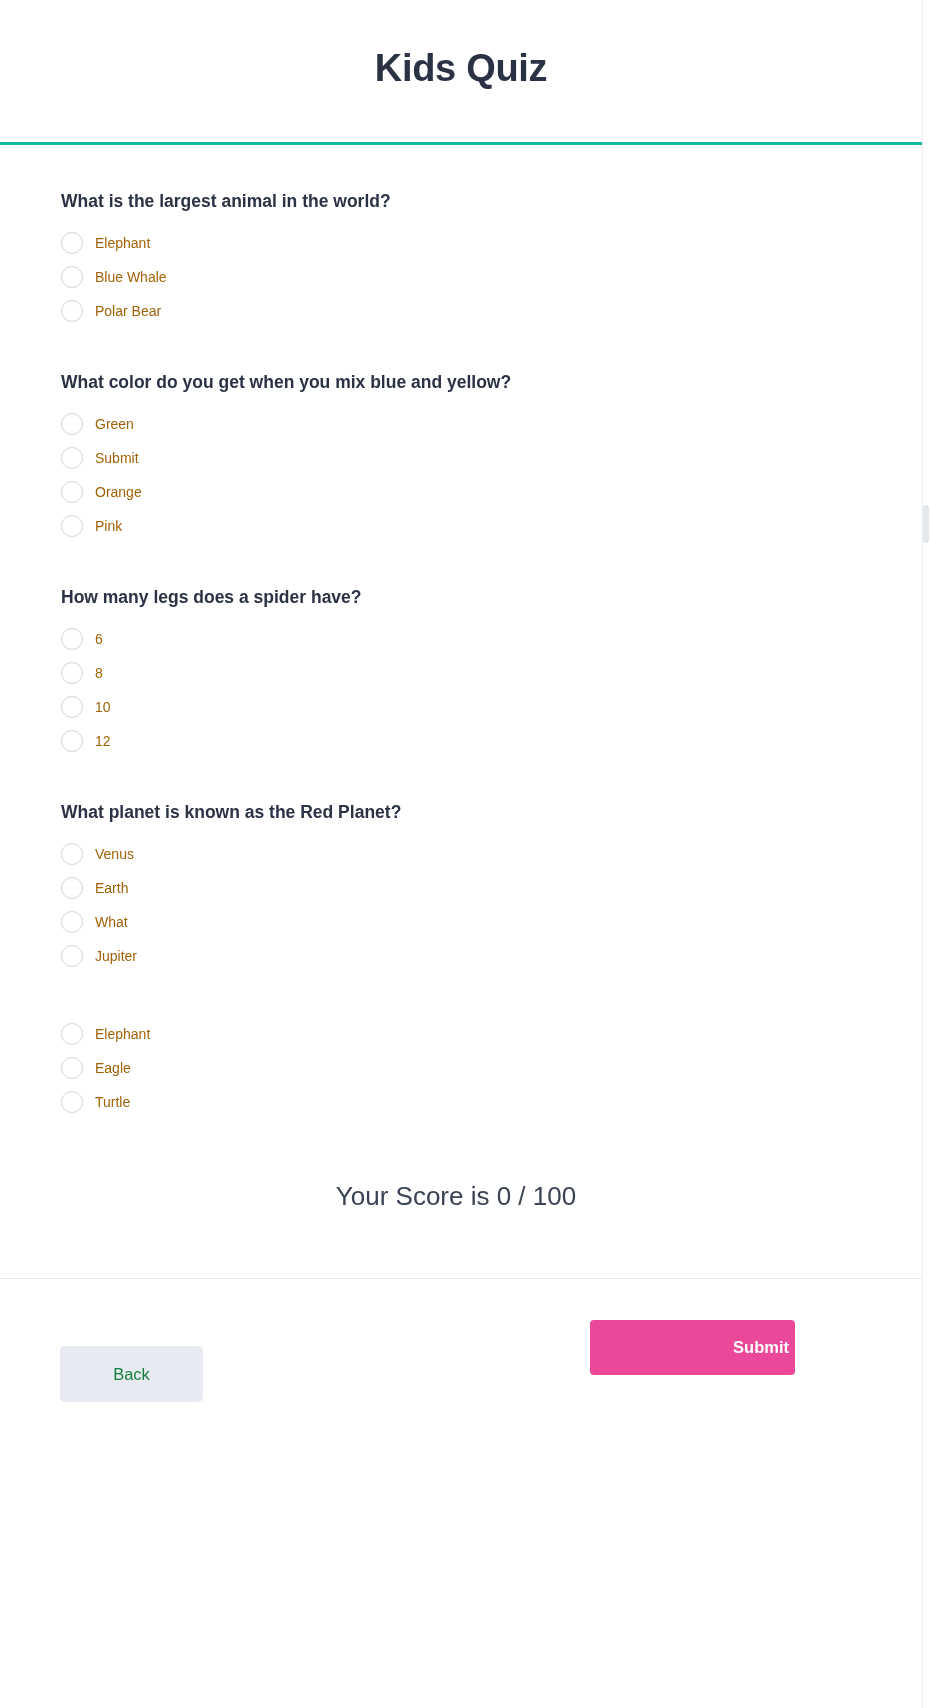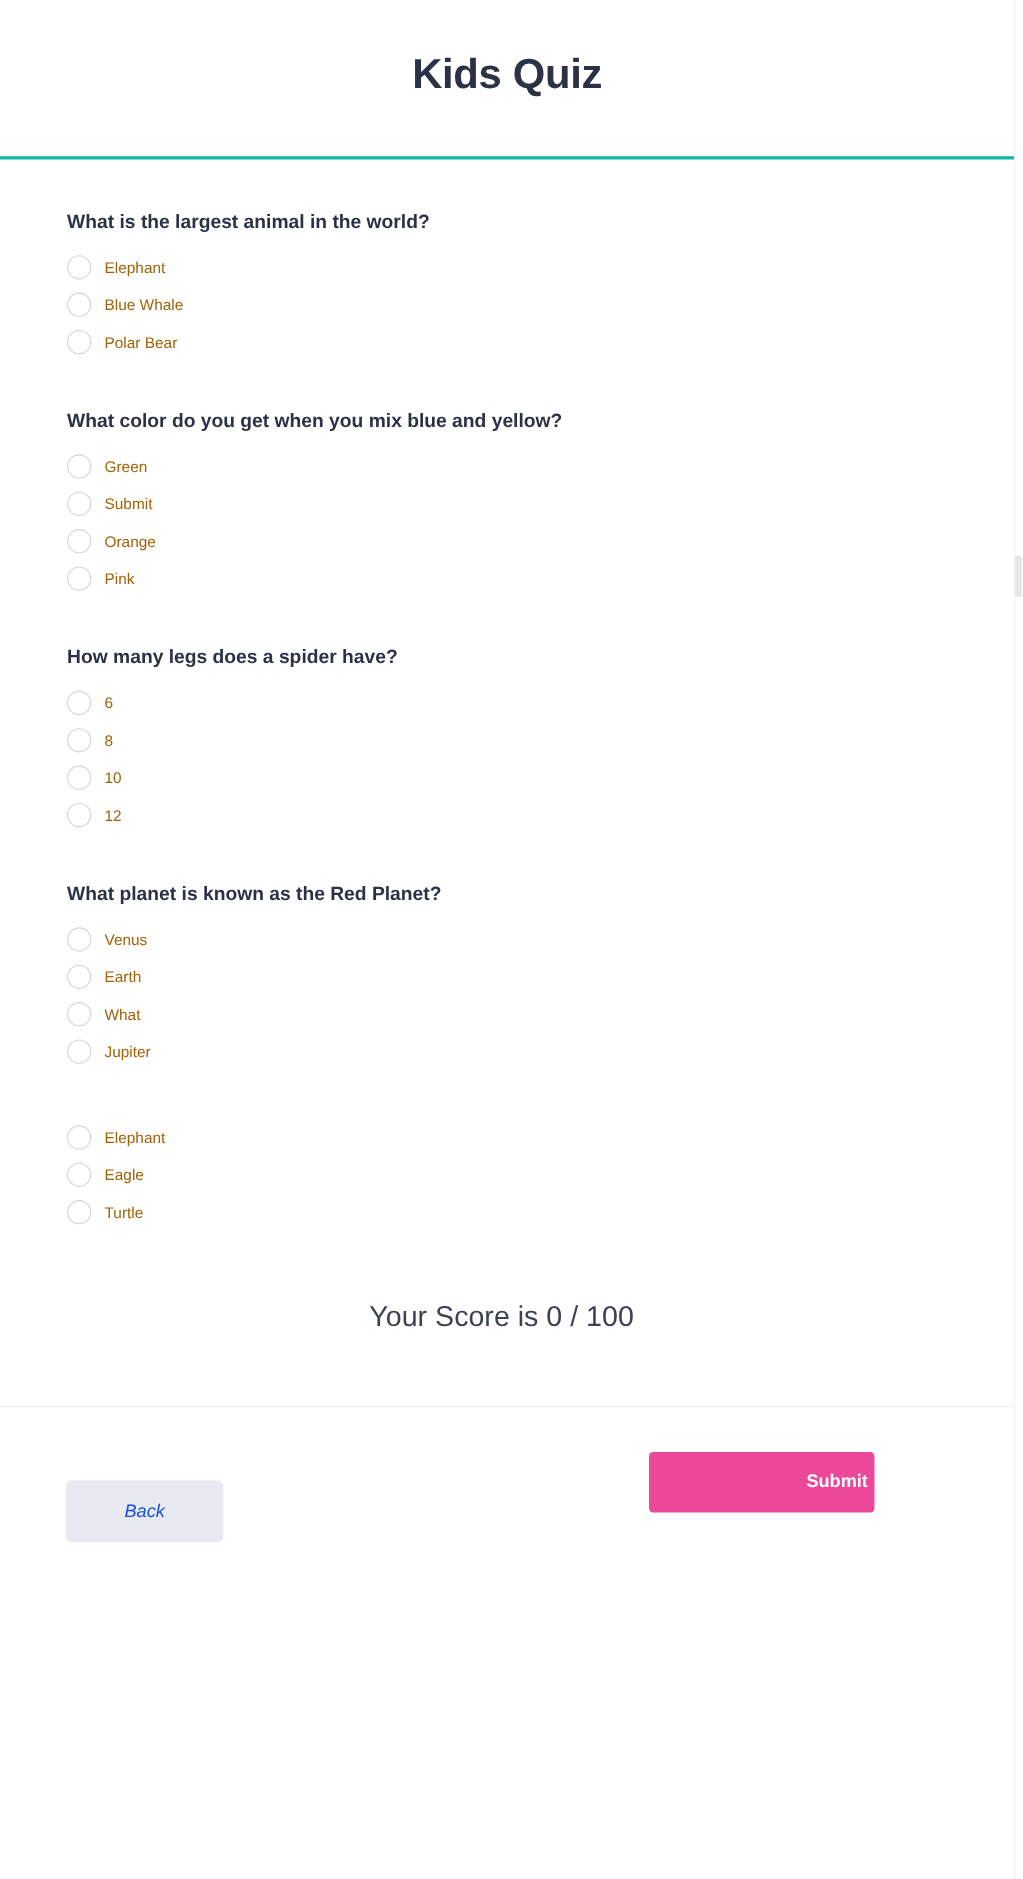--- a/index.html
+++ b/index.html
@@ -105,25 +105,24 @@
   }
   .back-button {
     position: absolute;
     left: 60px;
     top: 67px;
     width: 143px;
     height: 56px;
     background: #e8eaf1;
     border: none;
     border-radius: 5px;
-    color: #1d4ed8;
+    color: #15803d;
     font-size: 16.5px;
     font-family: "Liberation Sans", sans-serif;
     cursor: pointer;
-    font-style: italic;
   }
   .submit-button {
     position: absolute;
     left: 590px;
     top: 41px;
     width: 205px;
     height: 55px;
     background: #ec4899;
     border: none;
     border-radius: 4px;

